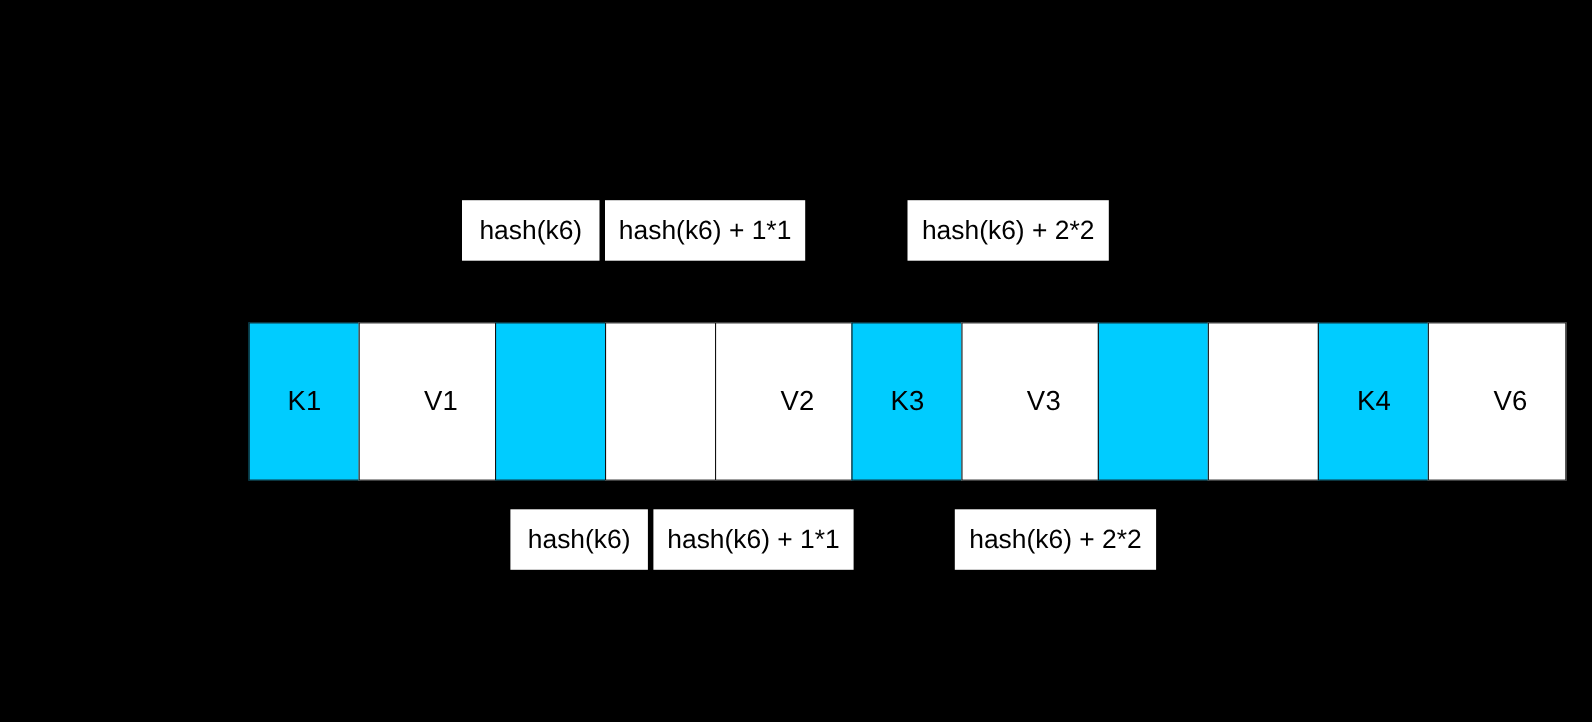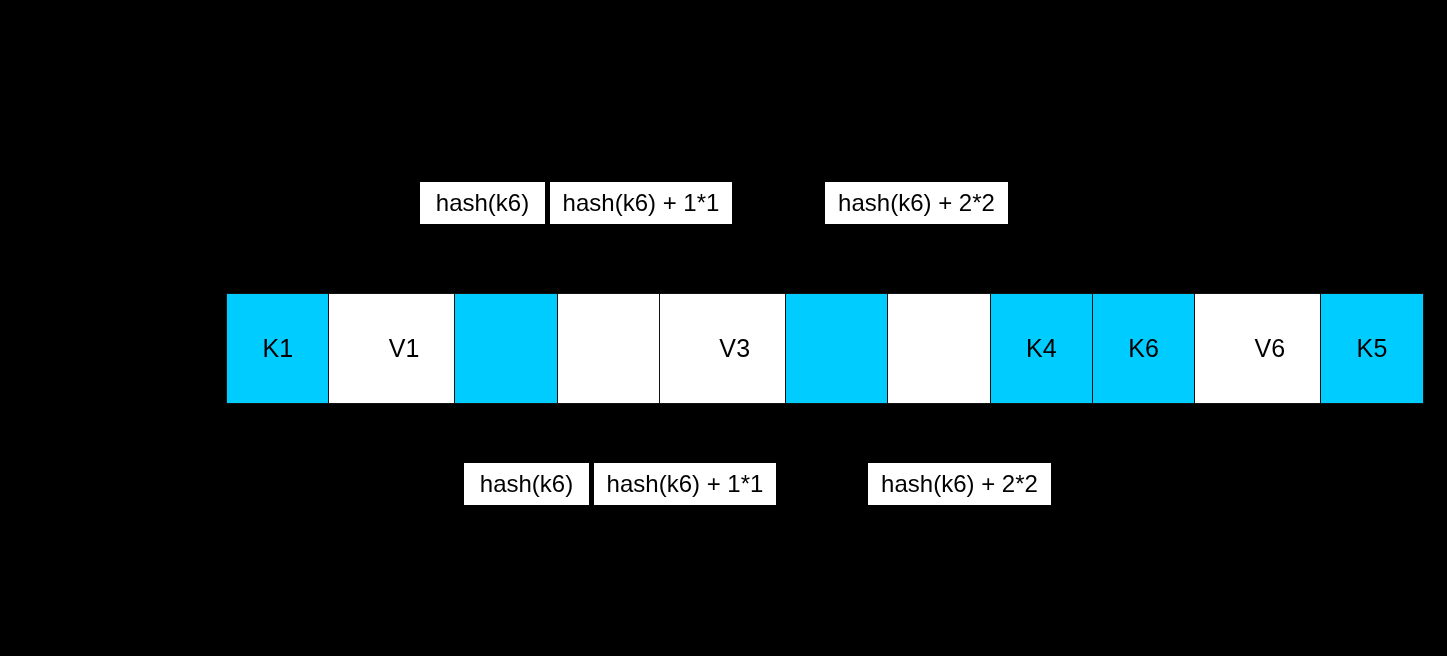--- a/index.html
+++ b/index.html
@@ -14,21 +14,21 @@
     overflow: hidden;
     font-family: "Liberation Sans", sans-serif;
   }
 
   
   #hash-table {
     position: absolute;
     left: 226px;
     top: 293px;
     width: 1198px;
-    height: 111px;
+    height: 144px;
     display: flex;
     box-sizing: border-box;
   }
   .cell {
     flex: 1 1 0;
     position: relative;
     box-sizing: border-box;
     border: 1.6px solid #111111;
     margin-left: -1.6px;
     display: flex;
@@ -42,21 +42,21 @@
   .cell:first-child { margin-left: 0; }
   .cell.key   { background: #00CCFF; }
   .cell.value { background: #FFFFFF; padding-left: 24px; }
   .cell.empty-key   { background: #00CCFF; }
   .cell.empty-value { background: #FFFFFF; }
   .cell-label { pointer-events: none; }
 
   
   .probe-label {
     position: absolute;
-    height: 42px;
+    height: 55px;
     background: #FFFFFF;
     color: #000000;
     display: flex;
     align-items: center;
     justify-content: center;
     font-size: 24px;
     line-height: 1;
     white-space: nowrap;
     box-sizing: border-box;
     padding: 0 11px;
@@ -78,39 +78,39 @@
     <div class="cell value">
       <span class="cell-label">V1</span>
     </div>
     <div class="cell empty-key">
       <span class="cell-label"></span>
     </div>
     <div class="cell empty-value">
       <span class="cell-label"></span>
     </div>
     <div class="cell value">
+      <span class="cell-label">V2</span>
+    </div>
+    <div class="cell key">
+      <span class="cell-label">K3</span>
+    </div>
+    <div class="cell value">
       <span class="cell-label">V3</span>
     </div>
     <div class="cell empty-key">
       <span class="cell-label"></span>
     </div>
     <div class="cell empty-value">
       <span class="cell-label"></span>
     </div>
     <div class="cell key">
       <span class="cell-label">K4</span>
     </div>
-    <div class="cell key">
-      <span class="cell-label">K6</span>
-    </div>
     <div class="cell value">
       <span class="cell-label">V6</span>
-    </div>
-    <div class="cell key">
-      <span class="cell-label">K5</span>
     </div>
   </div>
 
 <div id="probes-below">
     <div class="probe-label" style="left: 464px; top: 463px; width: 125px;">hash(k6)</div>
     <div class="probe-label" style="left: 594px; top: 463px; width: 182px;">hash(k6) + 1*1</div>
     <div class="probe-label" style="left: 868px; top: 463px; width: 183px;">hash(k6) + 2*2</div>
   </div>
 
 </body></html>

